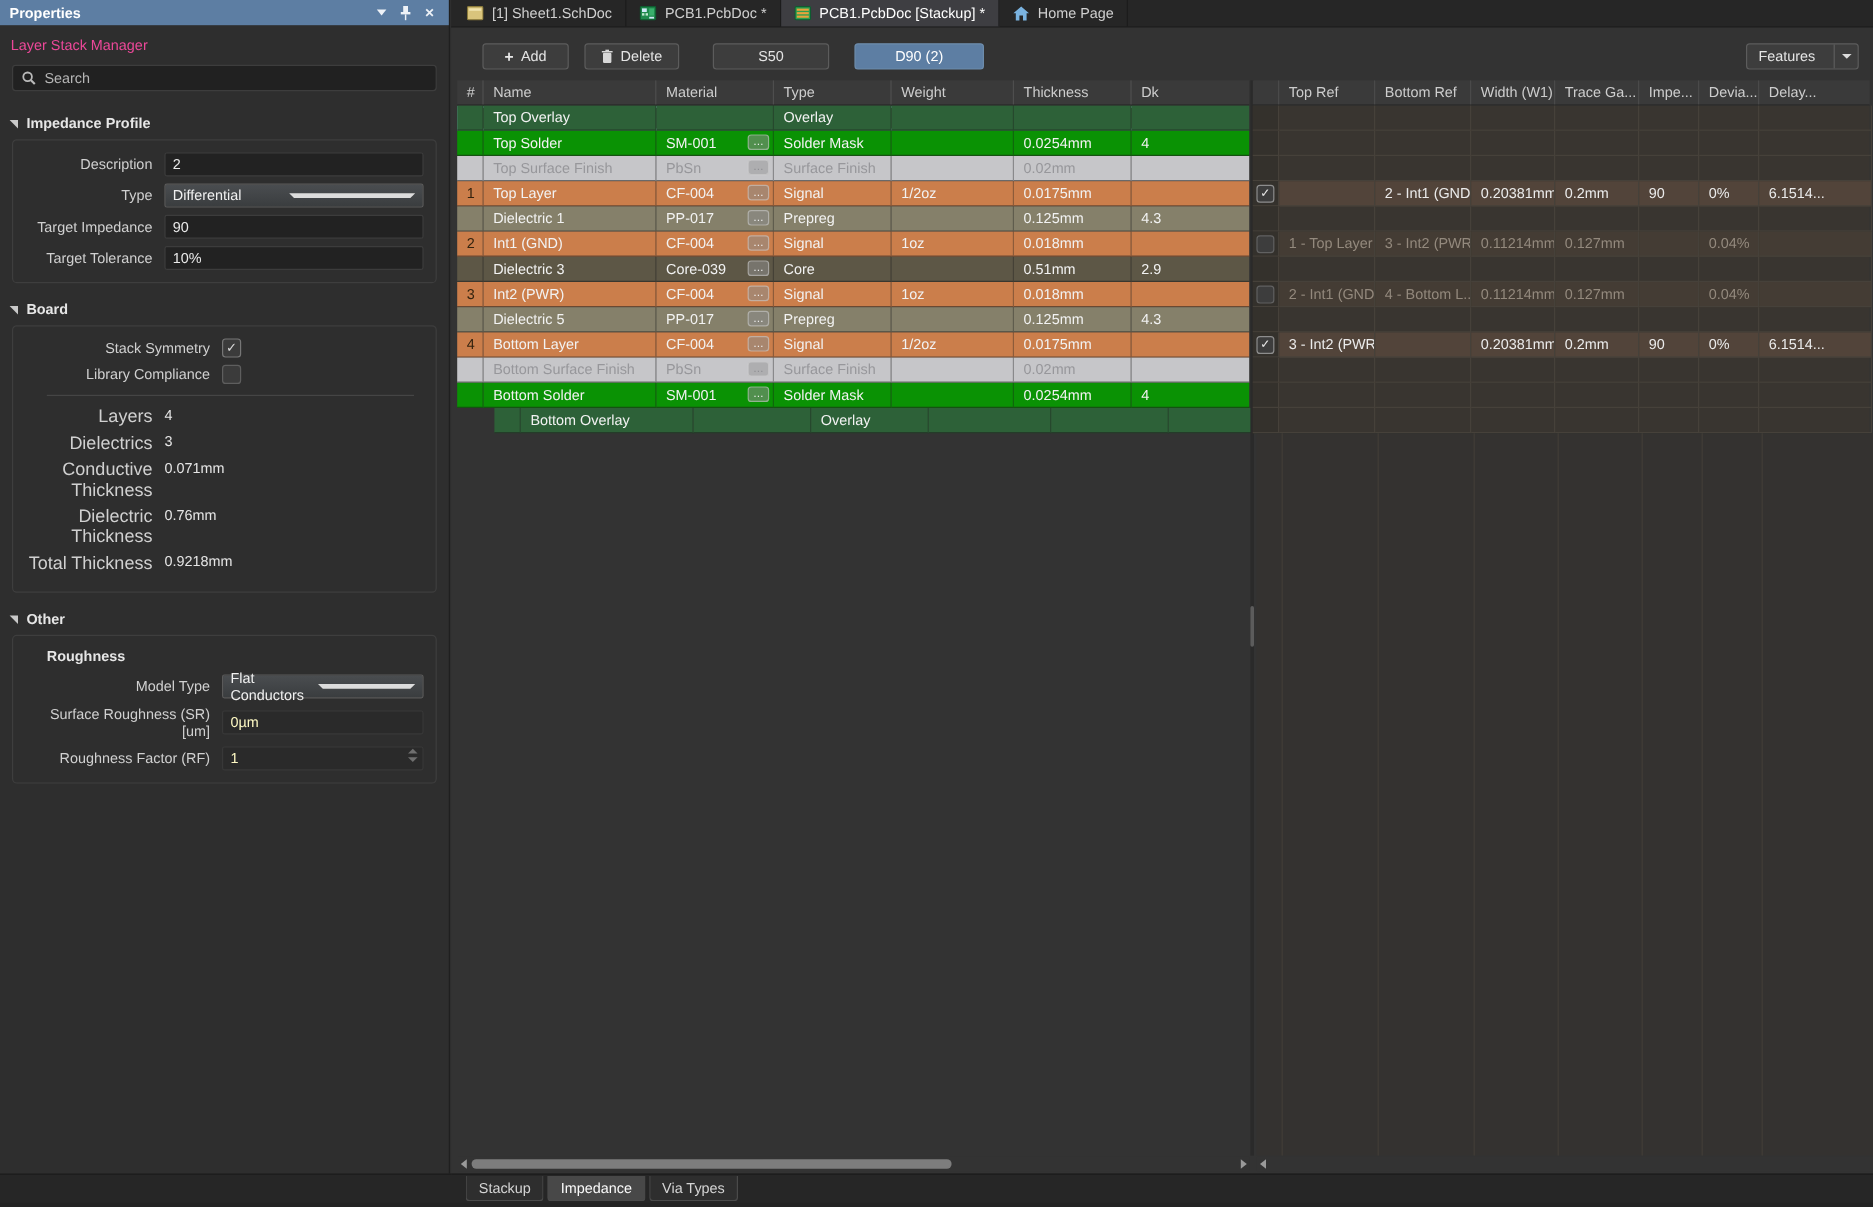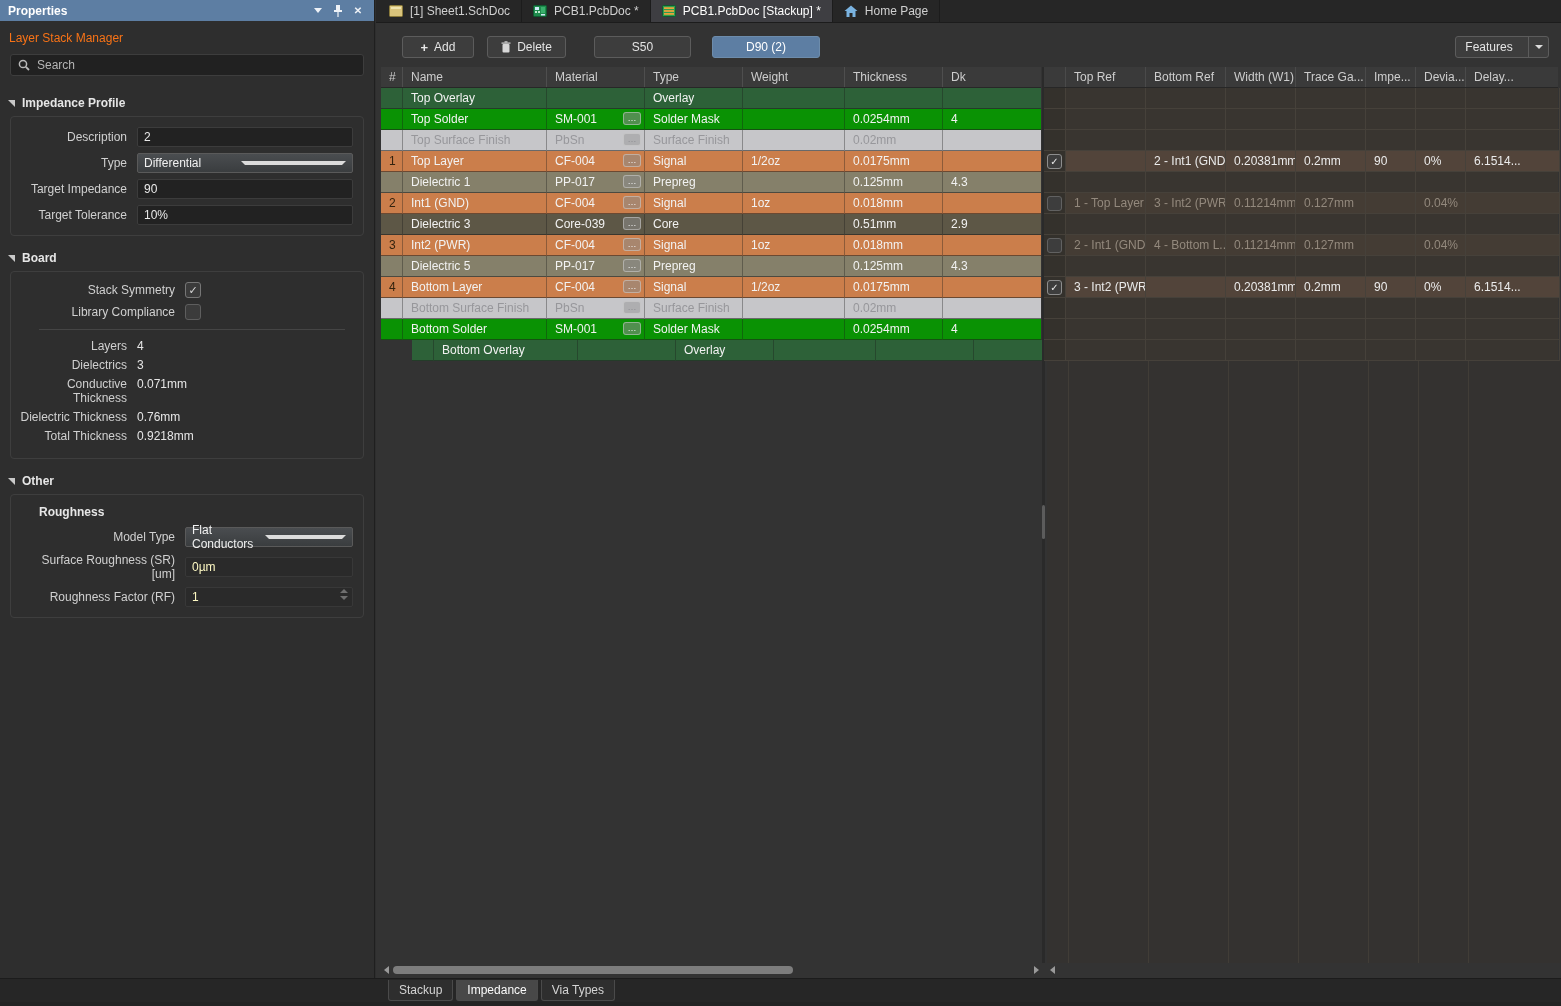--- a/index.html
+++ b/index.html
@@ -6,21 +6,21 @@
   html,body { background:#1e1e1e; }
   body { font-family:"Liberation Sans", sans-serif; font-size:12px; color:#d8d8d8; }
   #app { position:relative; width:1561px; height:1006px; background:#2e2e2e; overflow:hidden; }
 
   
   #left-panel { position:absolute; left:0; top:0; width:375px; height:978px; background:#2e2e2e; border-right:1px solid #1f1f1f; }
   .titlebar { height:21px; background:var(--accent,#5d7ea3); display:flex; align-items:center; padding:0 8px; }
   .titlebar .title { flex:1; font-weight:bold; font-size:12px; color:#fff; }
   .tb-icon { width:16px; height:14px; display:flex; align-items:center; justify-content:center; color:#eef2f7; cursor:pointer; margin-left:4px; font-size:10px; }
   .tri-down { width:0; height:0; border-left:4px solid transparent; border-right:4px solid transparent; border-top:5px solid #eef2f7; }
-  .panel-subtitle { margin:10px 9px 0 9px; color:#f97316; }
+  .panel-subtitle { margin:10px 9px 0 9px; color:#ec4899; }
   .searchbox { margin:9px 10px 0 10px; height:22px; background:#212121; border:1px solid #3d3d3d; border-radius:3px; display:flex; align-items:center; padding:0 7px; gap:7px; }
   .searchbox input { flex:1; background:transparent; border:none; outline:none; color:#d8d8d8; font-family:"Liberation Sans",sans-serif; font-size:12px; }
   .searchbox input::placeholder { color:#b5b5b5; }
   .section-head { display:flex; align-items:center; gap:7px; margin:20px 8px 0 8px; font-weight:bold; color:#e6e6e6; cursor:pointer; }
   .section-head.tight { margin-top:15px; }
   .sec-tri { width:0; height:0; border-left:7px solid transparent; border-top:7px solid #c9c9c9; }
   .groupbox { margin:6px 10px 0 10px; border:1px solid #3e3e3e; border-radius:4px; padding:10px 6px 10px 4px; }
   .frow { display:flex; align-items:center; margin-bottom:6px; }
   .frow:last-child { margin-bottom:0; }
   .flabel { width:122px; text-align:right; padding-right:10px; color:#d0d0d0; flex:none; }
@@ -28,21 +28,21 @@
   .fctrl { flex:1; margin-right:4px; }
   .tinput { width:100%; height:20px; background:#222222; border:1px solid #3c3c3c; border-radius:2px; color:#e9e9e9; padding:0 6px; font-family:"Liberation Sans",sans-serif; font-size:12px; outline:none; }
   .tinput:disabled { background:#2a2a2a; color:#fef9c3; border-color:#383838; }
   .dropdown { height:20px; background:linear-gradient(#4a4d50,#3a3d3f); border:1px solid #5a5a5a; border-radius:2px; display:flex; align-items:center; padding:0 6px; color:#f0f0f0; cursor:pointer; }
   .dropdown span { flex:1; }
   .dd-arrow { width:0; height:0; border-left:4px solid transparent; border-right:4px solid transparent; border-top:4px solid #dcdcdc; }
   .checkbox { width:16px; height:16px; background:#3b3b3b; border:1px solid #767676; border-radius:3px; color:#d8d8d8; font-size:11px; line-height:14px; text-align:center; cursor:pointer; }
   .checkbox.unchecked { color:transparent; border-color:#5e5e5e; }
   .divider { height:1px; background:#454545; margin:9px 12px 9px 24px; }
   .statrow { display:flex; margin-bottom:5px; }
-  .statrow .flabel { font-size:12px; }
+  .statrow .flabel { font-size:15px; }
   .statval { color:#e6e6e6; }
   .subhead { font-weight:bold; color:#e6e6e6; margin:0 0 8px 24px; }
   .spinner { position:relative; }
   .spin-btns { position:absolute; right:5px; top:2px; display:flex; flex-direction:column; gap:3px; }
   .spin-up { width:0;height:0;border-left:4px solid transparent;border-right:4px solid transparent;border-bottom:4px solid #6f6f6f; }
   .spin-dn { width:0;height:0;border-left:4px solid transparent;border-right:4px solid transparent;border-top:4px solid #6f6f6f; }
 
   
   #left-tabs { position:absolute; left:0; top:978px; width:376px; height:24px; background:#262626; display:flex; gap:3px; padding:1px 0 0 5px; border-top:1px solid #1c1c1c; }
   .ltab { padding:3px 11px; background:#2d2d2d; border:1px solid #3c3c3c; border-top:none; border-radius:0 0 3px 3px; color:#c9c9c9; cursor:pointer; height:21px;margin-top:47px; }

